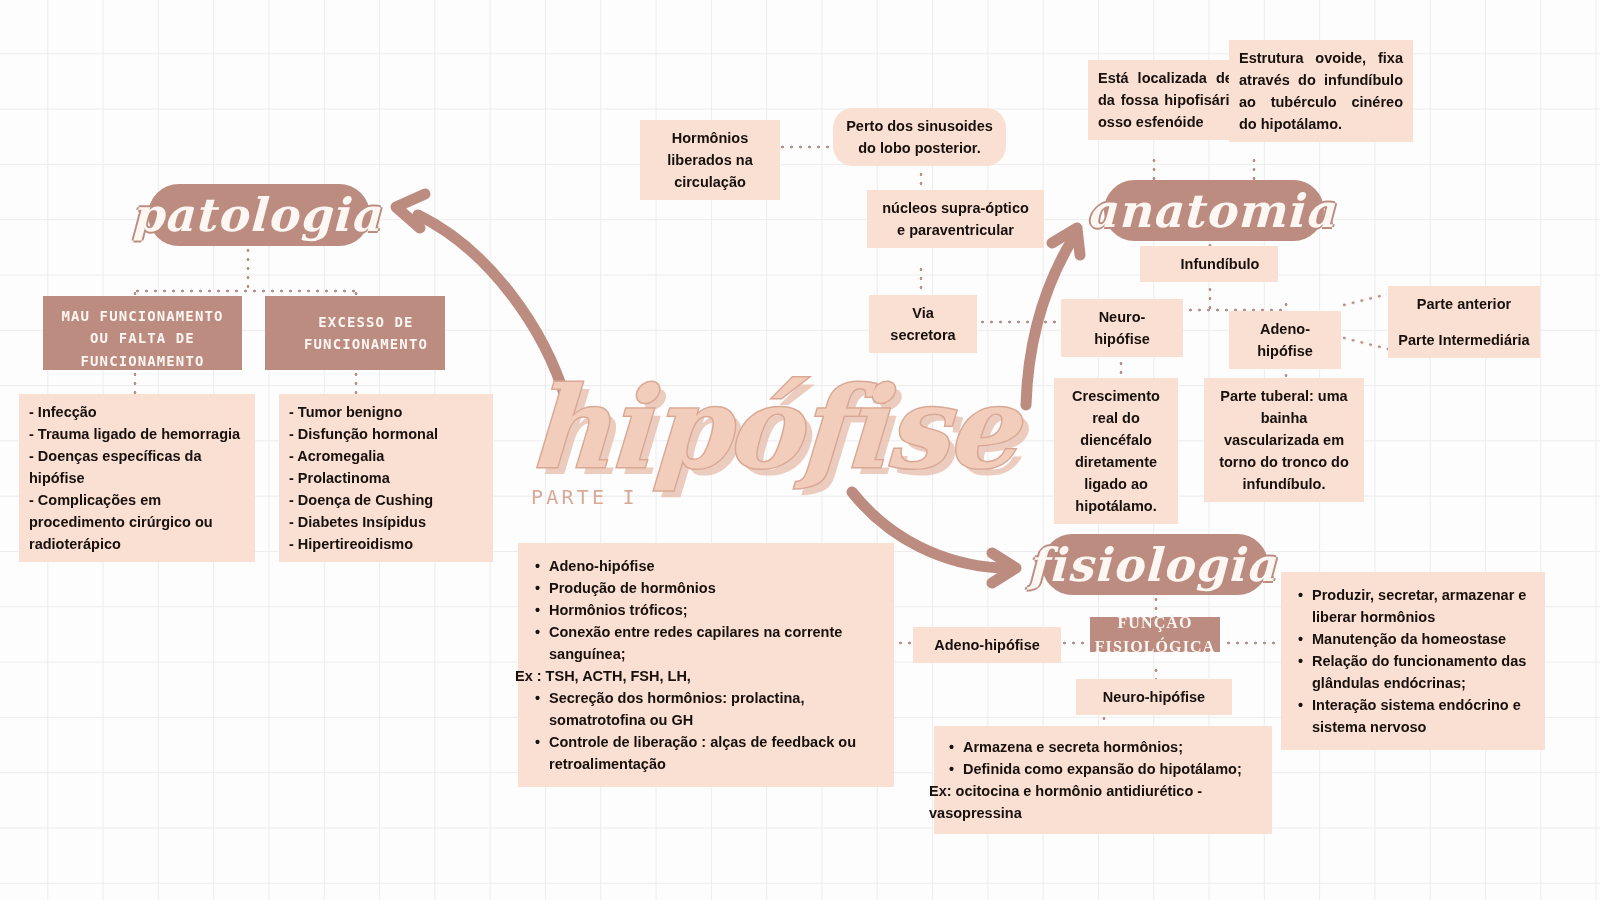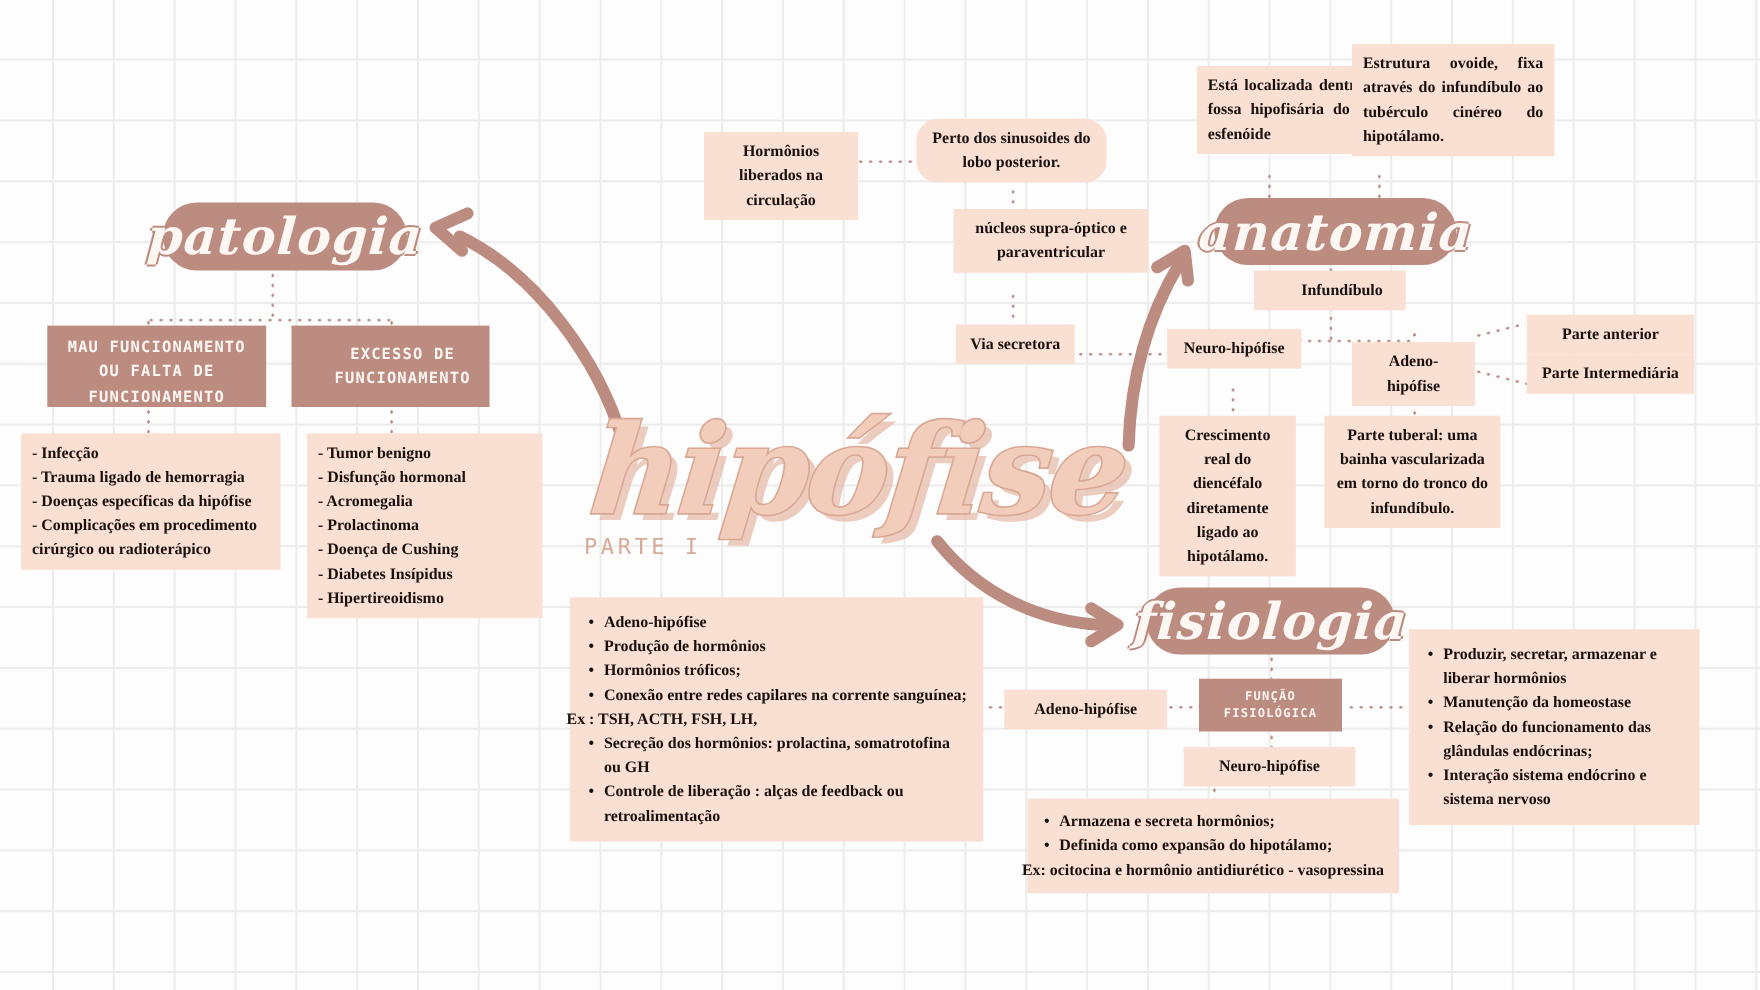--- a/index.html
+++ b/index.html
@@ -23,21 +23,21 @@
 
   .node {
     position: absolute;
     box-sizing: border-box;
   }
 
   
   .pbox {
     background: #fadfd3;
     color: #17100d;
-    font-family: Liberation Serif, serif;
+    font-family: Liberation Sans, sans-serif;
     font-weight: bold;
     font-size: 14.5px;
     line-height: 1.52;
     padding: 7px 10px;
     text-align: center;
     letter-spacing: 0px;
   }
   .pbox.left  { text-align: left; }
   .pbox.just  { text-align: justify; text-align-last: left; }
 
@@ -319,21 +319,21 @@
     <ul class="bl">
       <li>Secreção dos hormônios: prolactina, somatrotofina ou GH</li>
       <li>Controle de liberação : alças de feedback ou retroalimentação</li>
     </ul>
   </div>
 
   <div class="node pbox" style="left:913px; top:627px; width:148px;">
     <span>Adeno-hipófise</span>
   </div>
 
-  <div class="node dbox" style="left:1090px; top:617px; width:130px; height:48px; display:flex; align-items:center; justify-content:center; font-size:11px; line-height:1.5;">
+  <div class="node dbox" style="left:1090px; top:617px; width:130px; height:35px; display:flex; align-items:center; justify-content:center; font-size:16px; line-height:1.5;font-family:Liberation Serif, serif;">
     <span>FUNÇÃO FISIOLÓGICA</span>
   </div>
 
   <div class="node pbox" style="left:1076px; top:679px; width:156px;">
     <span>Neuro-hipófise</span>
   </div>
 
   <div class="node pbox left" style="left:934px; top:726px; width:338px; padding:10px 12px;">
     <ul class="bl">
       <li>Armazena e secreta hormônios;</li>

